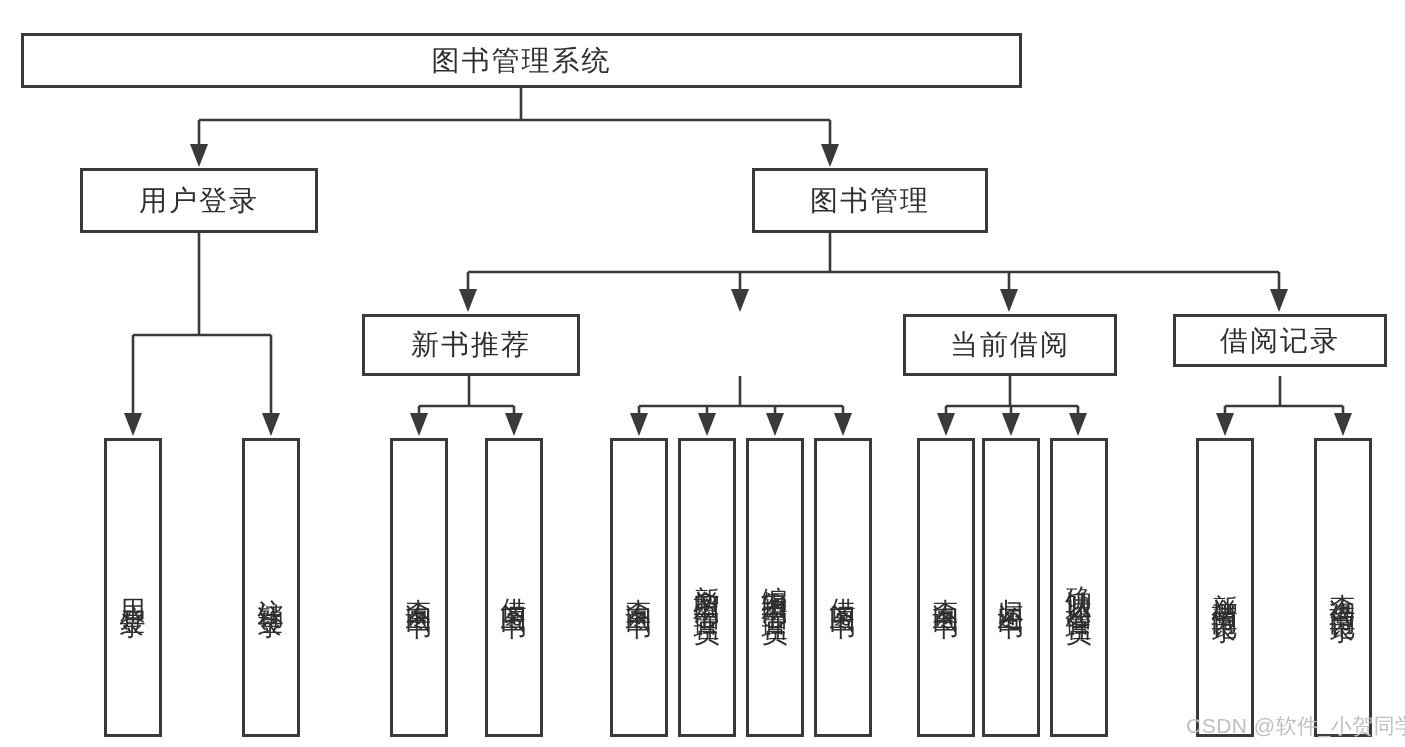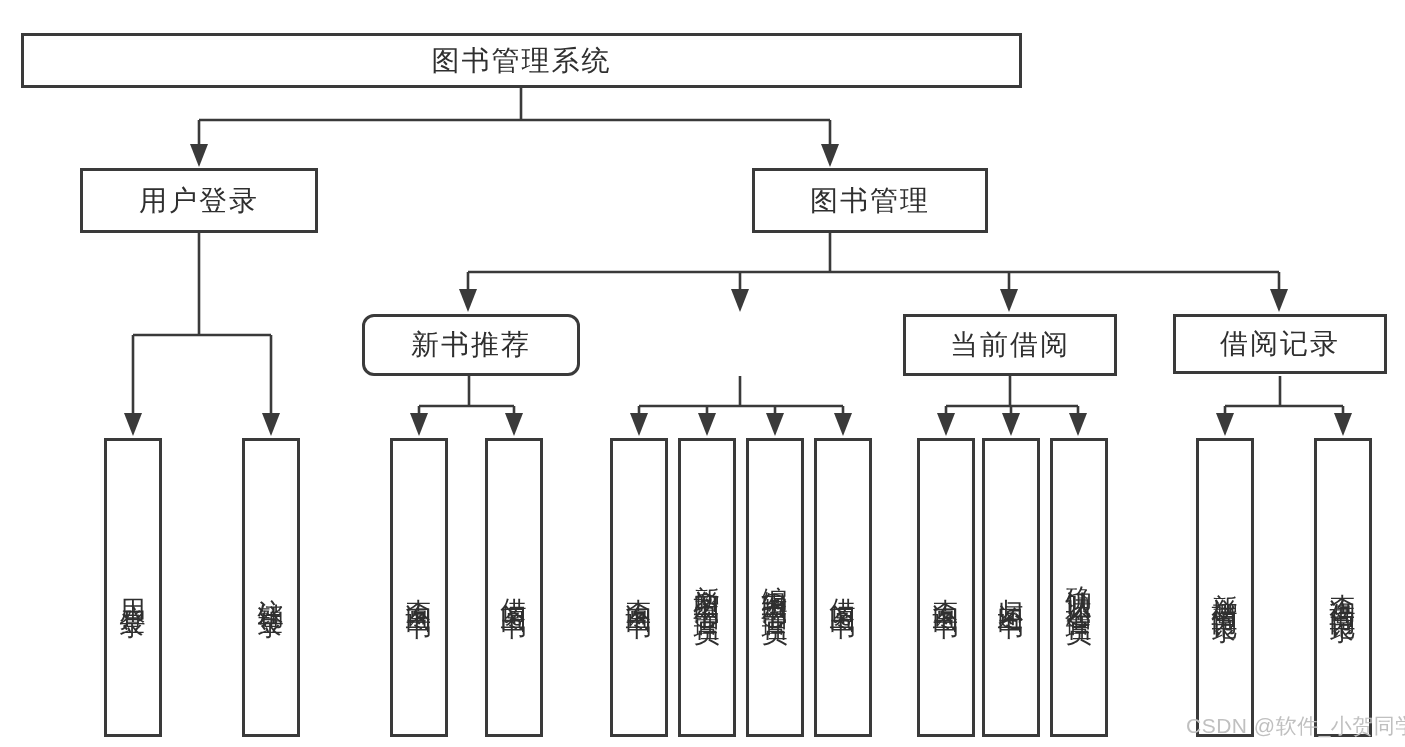--- a/index.html
+++ b/index.html
@@ -142,27 +142,27 @@
     <span class="lbl">图书管理系统</span>
   </div>
 
   <div class="node" style="left:80px; top:168px; width:238px; height:65px;">
     <span class="lbl">用户登录</span>
   </div>
   <div class="node" style="left:752px; top:168px; width:236px; height:65px;">
     <span class="lbl">图书管理</span>
   </div>
 
-  <div class="node" style="left:362px; top:314px; width:218px; height:62px;border-radius:12px;">
+  <div class="node" style="left:362px; top:314px; width:218px; height:62px;">
     <span class="lbl">新书推荐</span>
   </div>
   <div class="node" style="left:903px; top:314px; width:214px; height:62px;">
     <span class="lbl">当前借阅</span>
   </div>
-  <div class="node" style="left:1173px; top:314px; width:214px; height:60px;">
+  <div class="node" style="left:1173px; top:314px; width:214px; height:53px;">
     <span class="lbl">借阅记录</span>
   </div>
 
   <div class="node vnode" style="left:104px; top:438px; width:58px; height:299px;">
     <span class="lbl">用户登录</span>
   </div>
   <div class="node vnode" style="left:242px; top:438px; width:58px; height:299px;">
     <span class="lbl">注销登录</span>
   </div>
 

